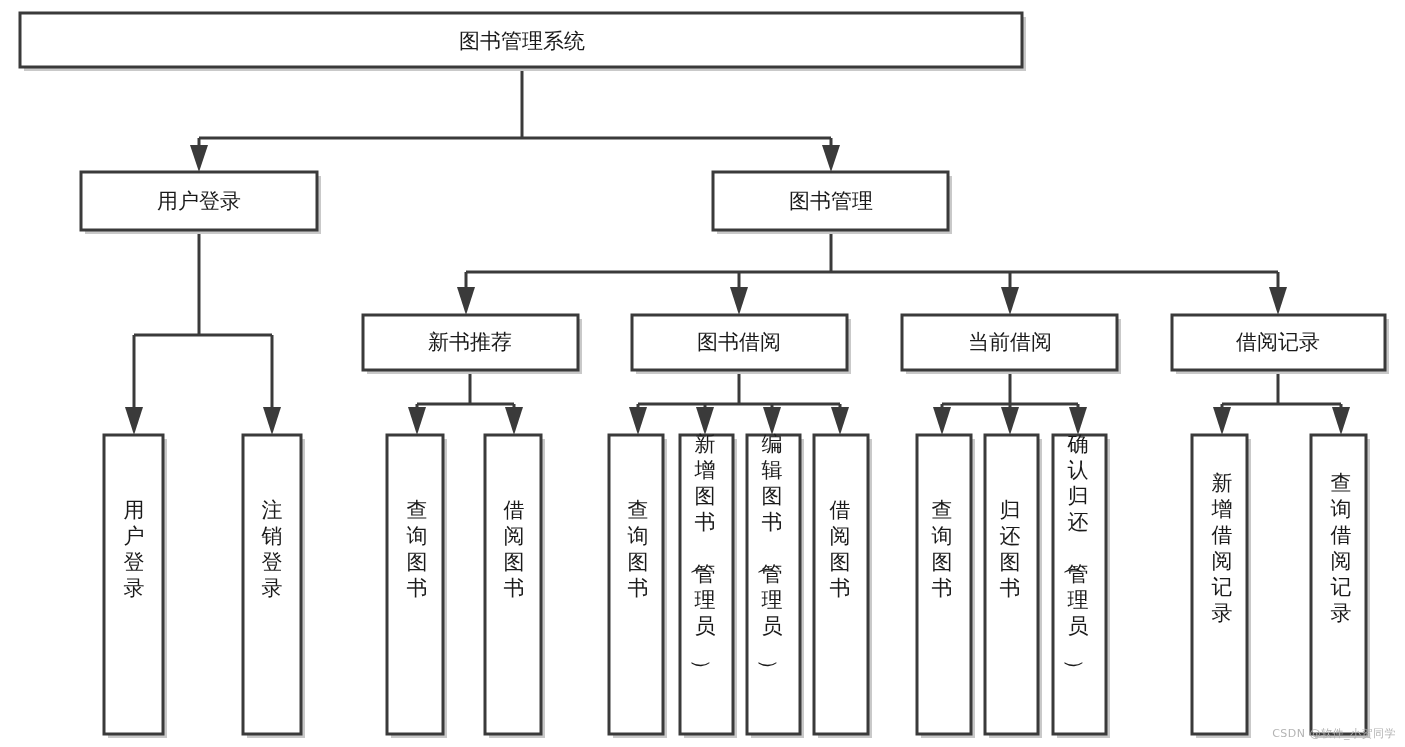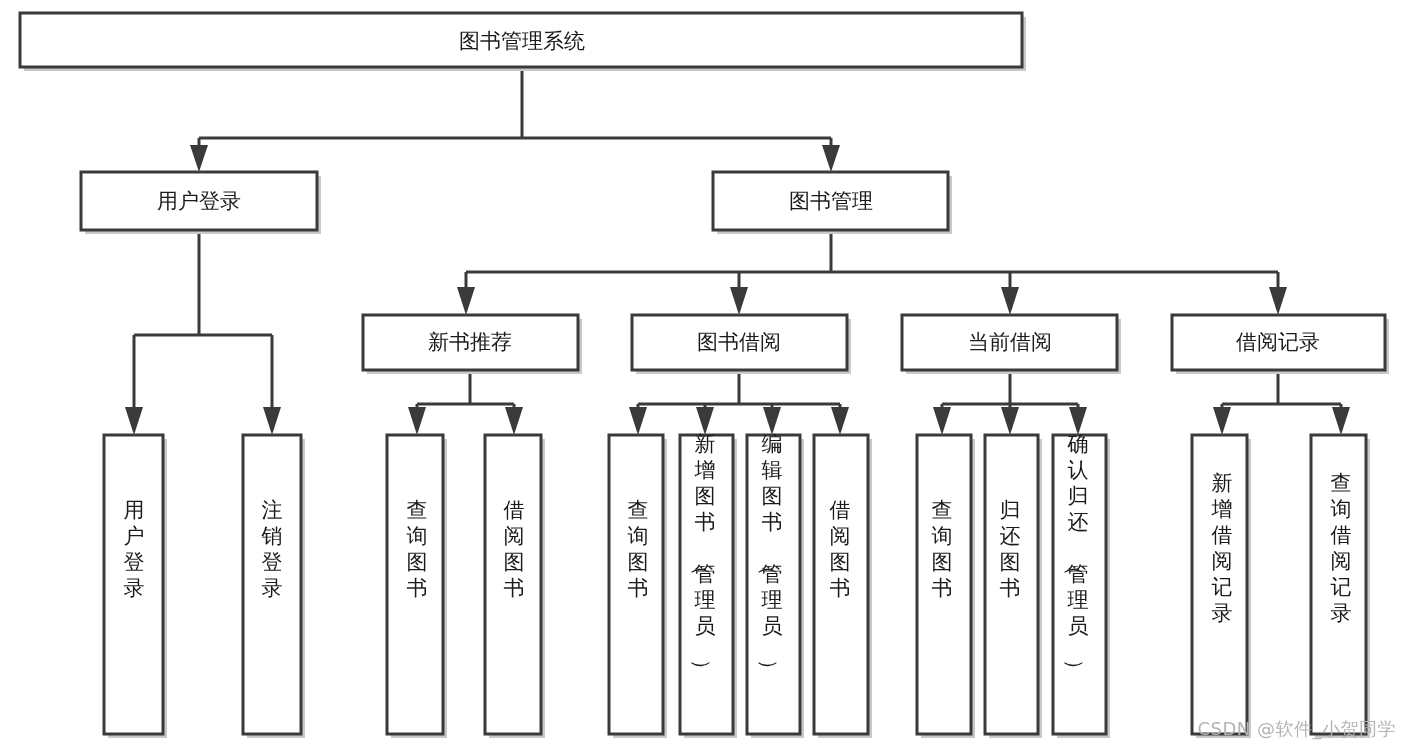--- a/index.html
+++ b/index.html
@@ -57,21 +57,21 @@
     font-family: "DejaVu Sans", "Liberation Sans", sans-serif;
     font-size: 21px;
     fill: #1a1a1a;
     white-space: pre;
   }
   .watermark {
     position: absolute;
     right: 9px;
     bottom: 6px;
     font-family: "DejaVu Sans", "Liberation Sans", sans-serif;
-    font-size: 18px;
+    font-size: 11px;
     color: #b4b4b4;
     letter-spacing: 0.5px;
     pointer-events: none;
     user-select: none;
     margin-left: 20px;
   }
 </style>
 </head>
 <body>
 

